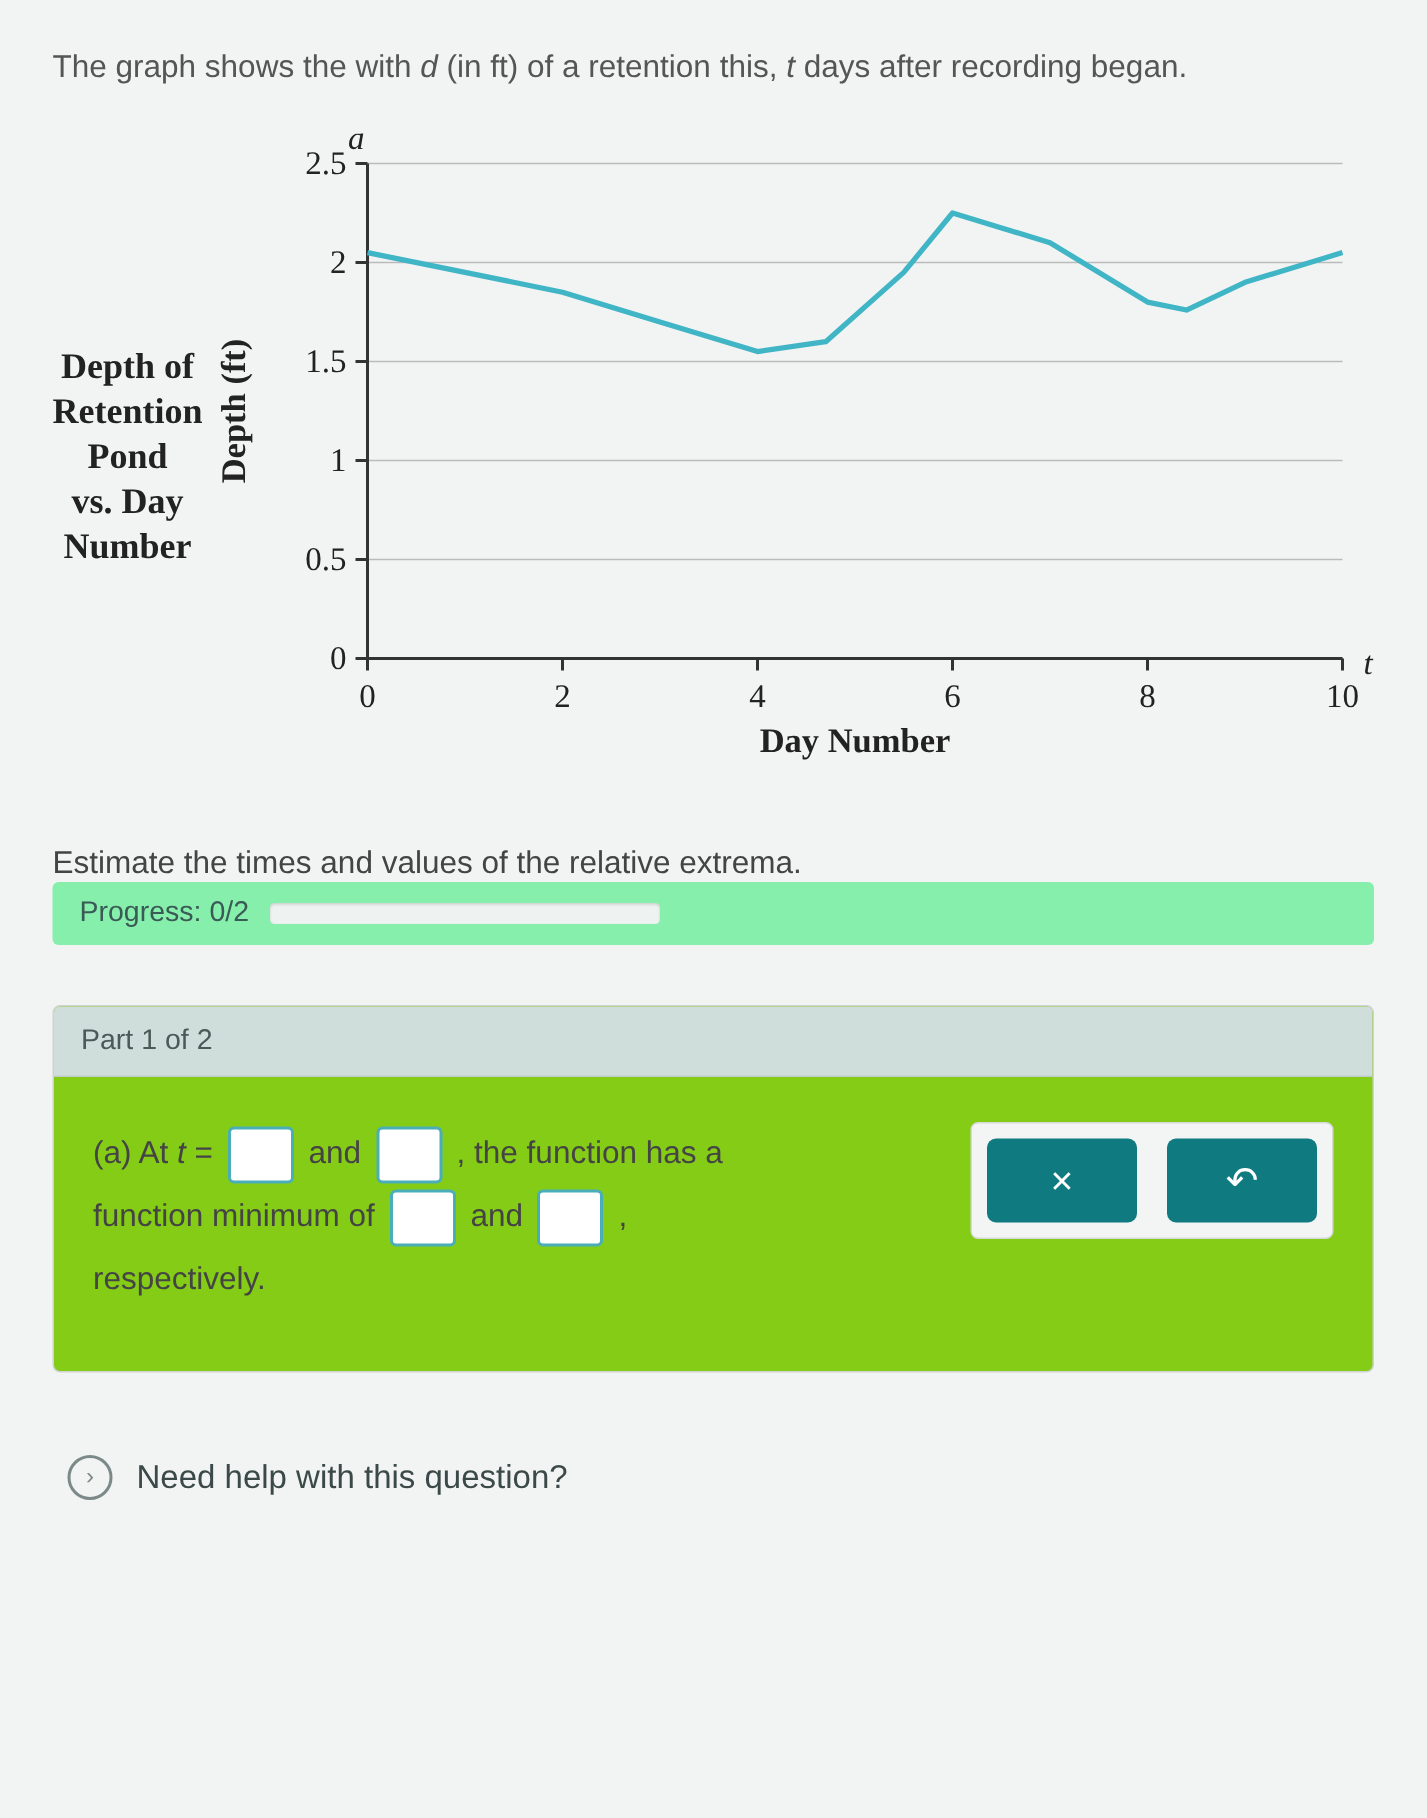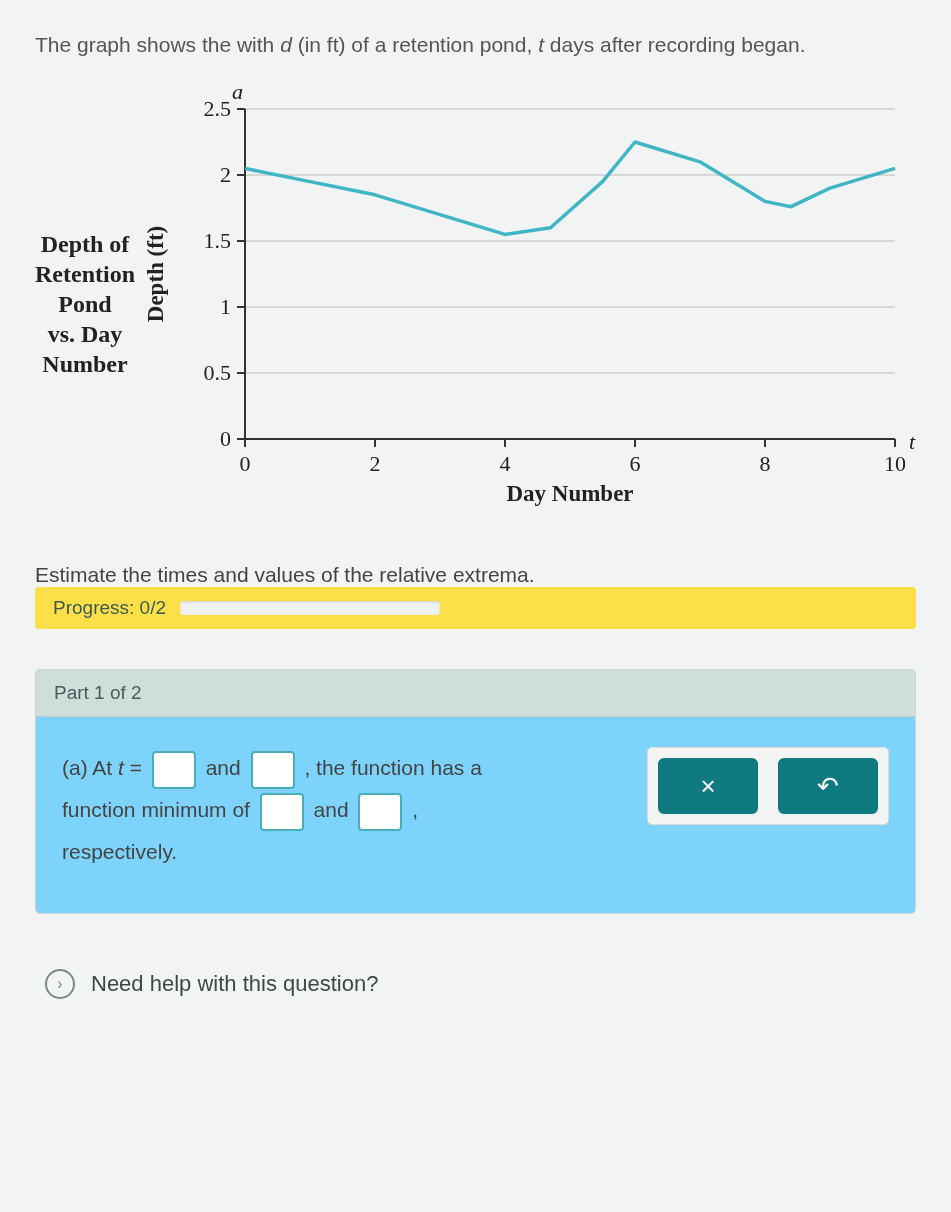--- a/index.html
+++ b/index.html
@@ -39,38 +39,38 @@
   svg .grid { stroke:#bbb; stroke-width:1; }
   svg .tick-label { font-family: Georgia, serif; font-size:22px; fill:#222; }
   svg .axis-label { font-family: Georgia, serif; font-size:23px; fill:#222; font-weight:bold; }
   svg .data-line { stroke:#3fb5c6; stroke-width:3.5; fill:none; stroke-linejoin:round; }
   svg .axis-var { font-family: Georgia, serif; font-size:22px; fill:#222; font-style:italic; }
   .instruction {
     font-size: 21px;
     color:#444;
   }
   .progress-bar {
-    background:#fde047;
+    background:#86efac;
     border-radius:4px;
     padding: 10px 18px;
     display:flex;
     align-items:center;
     gap:14px;
     font-size:19px;
     color:#3a5a55;
     margin-bottom: 40px;
   }
   .progress-track {
     width:260px; height:14px; background:#eef2f1; border-radius:3px; box-shadow: inset 0 1px 2px rgba(0,0,0,0.15);
   }
   .part-panel {
     border:1px solid #cfd3d2;
     border-radius:5px;
     overflow:hidden;
-    background:#7dd3fc;
+    background:#84cc16;
     margin-bottom: 55px;
   }
   .part-header {
     background:#d0dedb;
     color:#4a5a58;
     font-size:19px;
     padding: 12px 18px;
     border-bottom:1px solid #c1cbc9;
   }
   .part-body {
@@ -128,21 +128,21 @@
     border-radius:50%;
     display:flex; align-items:center; justify-content:center;
     color:#7b8a88;
     font-size:16px;
   }
 </style>
 </head>
 <body>
 
 <p class="prompt">
-  <span>The graph shows the with </span><i>d</i><span> (in ft) of a retention pond, </span><i>t</i><span> days after recording began.</span>
+  <span>The graph shows the with </span><i>d</i><span> (in ft) of a retention this, </span><i>t</i><span> days after recording began.</span>
 </p>
 
 <div class="chart-wrap">
   <div class="chart-title">
     <span>Depth of Retention Pond</span><br>
     <span>vs. Day Number</span>
   </div>
   <div class="chart-area">
     <svg id="chart-svg" width="790" height="430">
         <line x1="110" y1="350" x2="760" y2="350" class="grid"></line>

